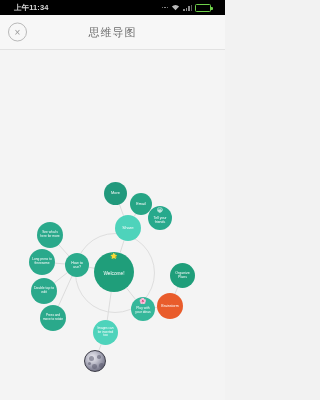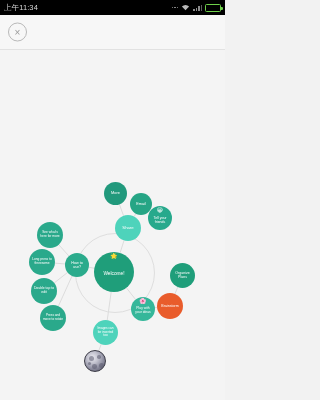--- a/index.html
+++ b/index.html
@@ -9,21 +9,21 @@
     font-family:"Liberation Sans","DejaVu Sans",sans-serif;
     overflow:hidden;
     position:relative;
   }
   #app{position:absolute;inset:0;display:flex;flex-direction:column;background:#f4f4f4;}
 
   
   .statusbar{
     height:15px;flex:0 0 15px;background:#000;color:#d8d8d8;
     display:flex;align-items:center;justify-content:space-between;
-    padding:0 4px;font-size:7.5px;letter-spacing:.1px;
+    padding:0 14px;font-size:7.5px;letter-spacing:.1px;font-weight:bold;
   }
   .sb-left{display:flex;align-items:center;gap:2px;white-space:nowrap;}
   .sb-right{display:flex;align-items:center;gap:3px;}
   .sb-dots{display:flex;align-items:flex-end;gap:1px;}
   .sb-dots i{display:block;width:1.5px;height:1.5px;background:#9a9a9a;border-radius:50%;}
   .wifi{width:9px;height:7px;position:relative;}
   .wifi svg{display:block;}
   .sigbars{display:flex;align-items:flex-end;gap:1px;height:7px;}
   .sigbars i{display:block;width:1.5px;background:#8c8c8c;}
   .sigbars i:nth-child(1){height:2px;}
@@ -110,20 +110,21 @@
           <i></i>
         </span>
       <span class="battery"><span class="lvl"></span></span>
     </div>
   </div>
 
   <div class="header">
     <div class="close-btn">
       <span>×</span>
     </div>
+    <div class="title">思维导图</div>
   </div>
 
   <div class="canvas" id="canvas">
     <svg class="links" id="links">
         <line x1="120.06407314553894" y1="202.94148439973475" x2="124.05835245539969" y2="190.3880351401724" stroke="#d6d6d6" stroke-width="0.8"></line>
         <line x1="134.1916809310298" y1="166.56920443502193" x2="135.76088536605172" y2="163.6722116319045" stroke="#d6d6d6" stroke-width="0.8"></line>
         <line x1="123.57156589835103" y1="165.7775218794488" x2="119.4174609360741" y2="154.31219218356452" stroke="#d6d6d6" stroke-width="0.8"></line>
         <line x1="149.85561421088704" y1="160.52518941854836" x2="150.3393299517596" y2="160.8816115434018" stroke="#d6d6d6" stroke-width="0.8"></line>
         <line x1="94.34859508605865" y1="218.28216663790298" x2="88.79084294836481" y2="217.23070001725821" stroke="#d6d6d6" stroke-width="0.8"></line>
         <line x1="68.9724232205306" y1="206.080470245034" x2="58.696541511091844" y2="194.66282390121316" stroke="#d6d6d6" stroke-width="0.8"></line>

